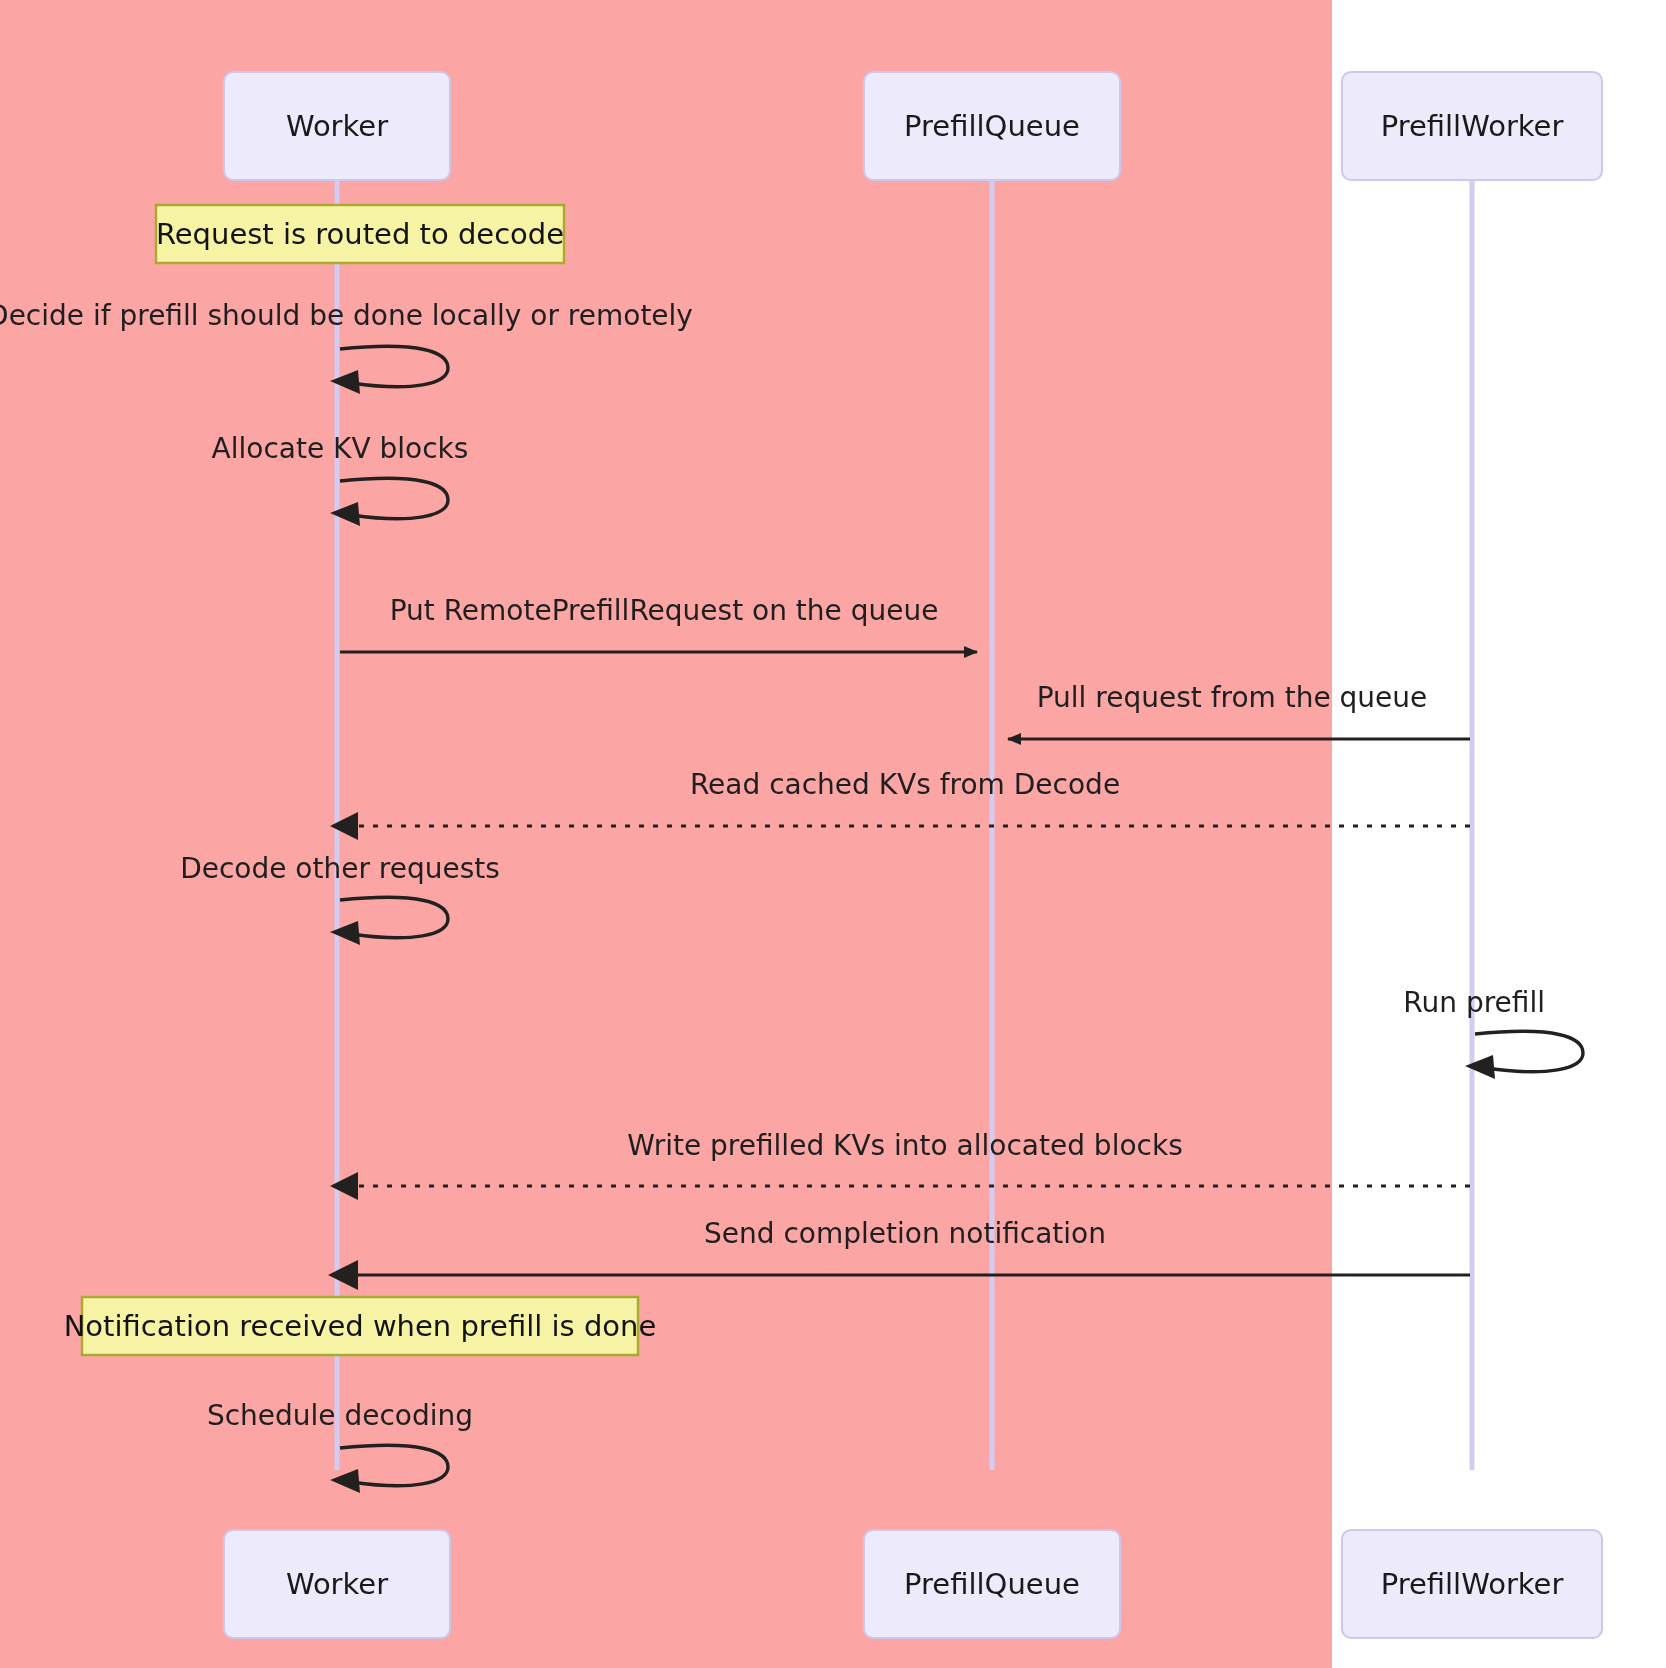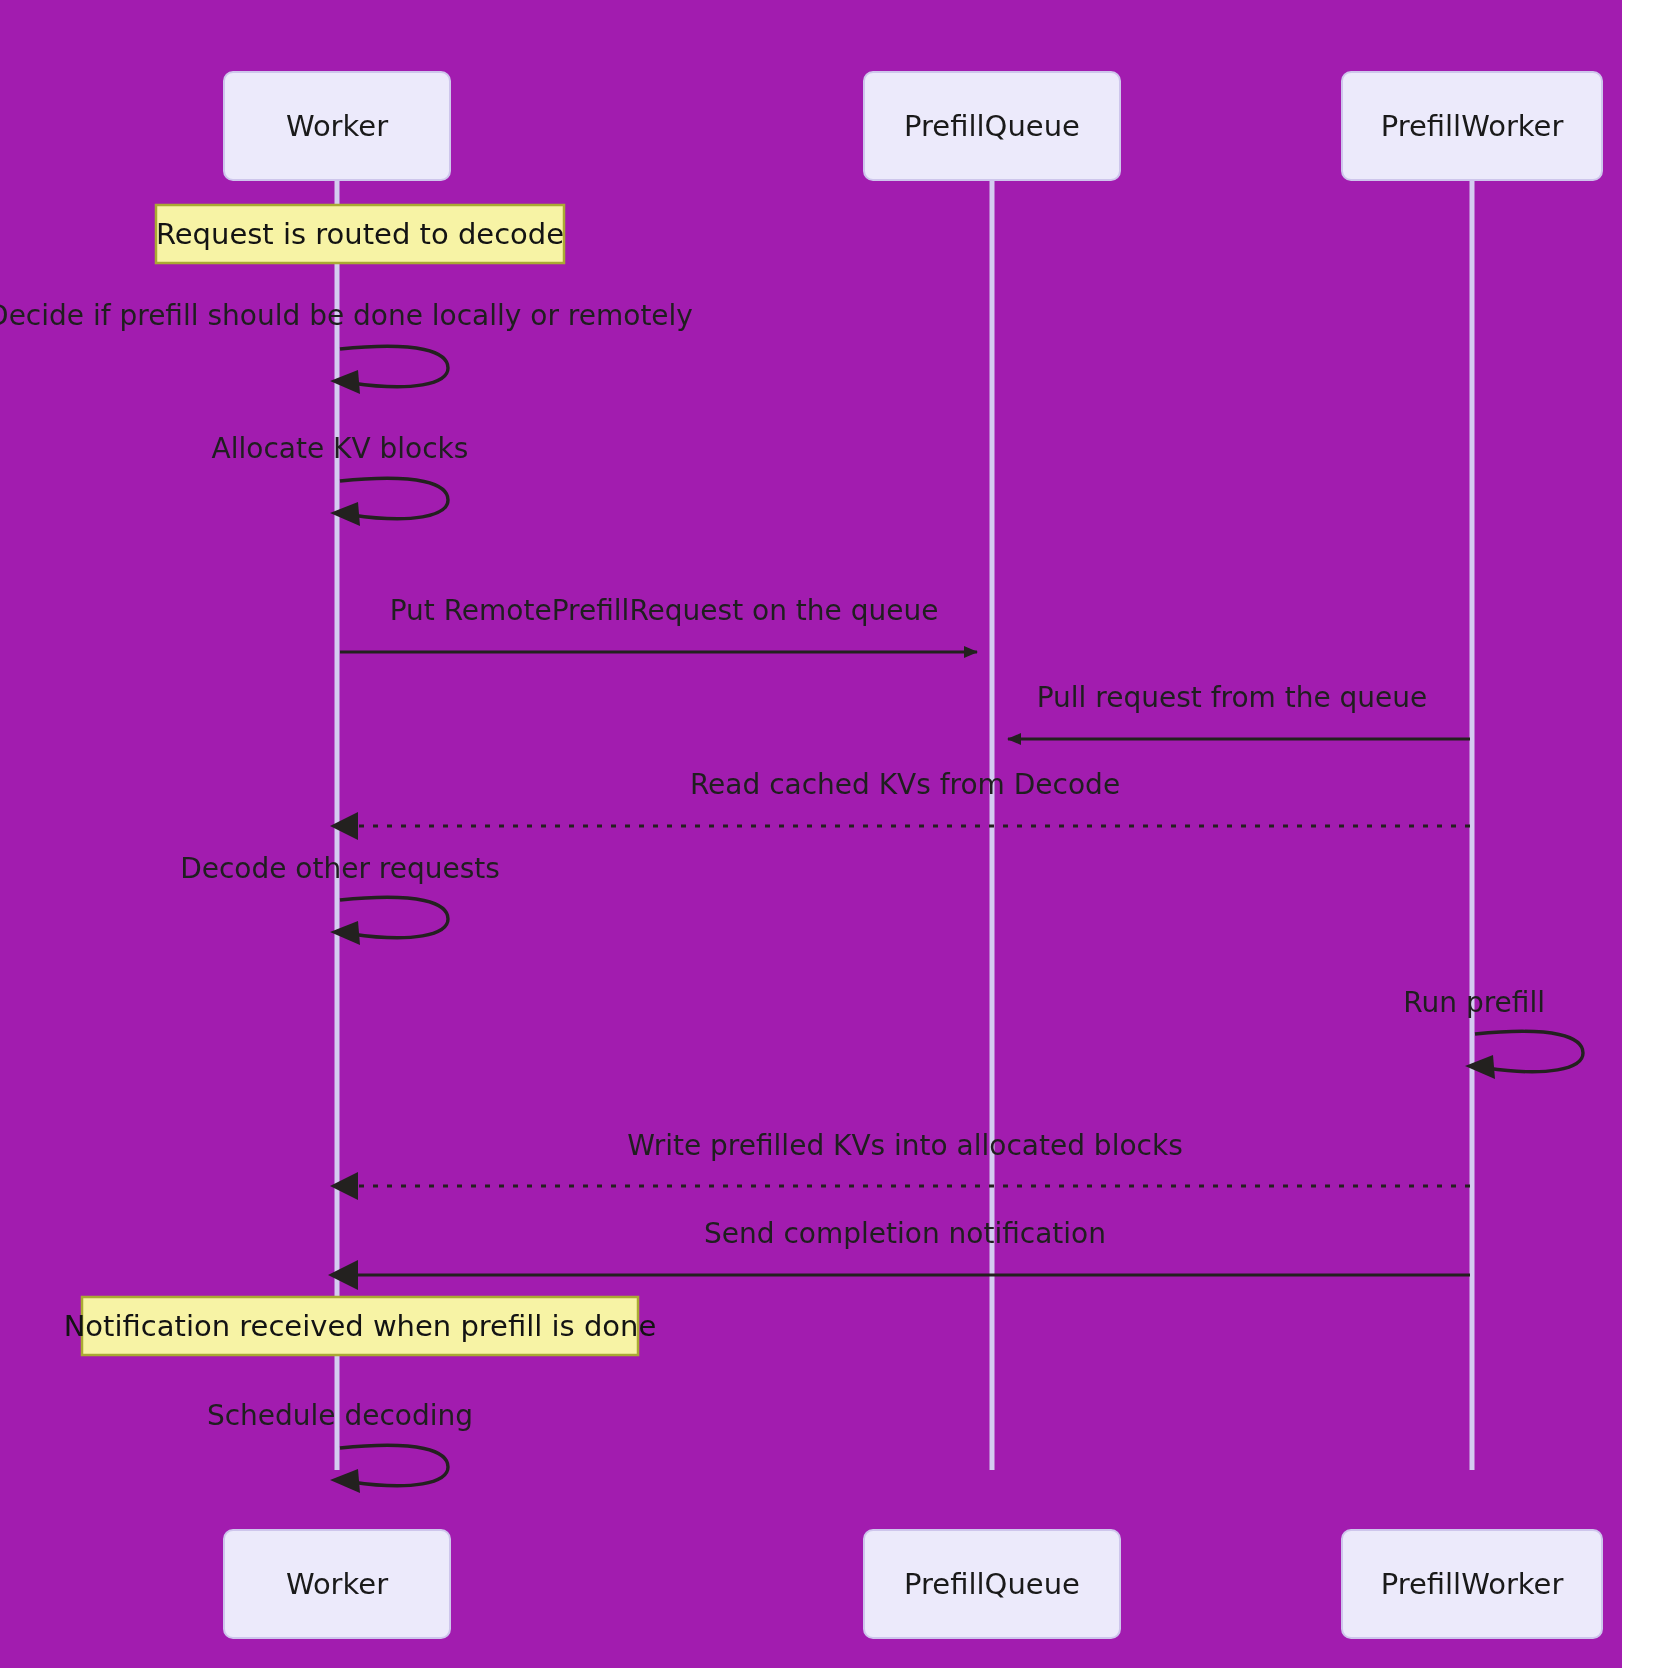--- a/index.html
+++ b/index.html
@@ -8,23 +8,23 @@
     background: #ffffff;
   }
   body {
     font-family: "DejaVu Sans", "Liberation Sans", sans-serif;
     width: 1666px;
     height: 1668px;
     overflow: hidden;
   }
   #diagram-root {
     position: relative;
-    width: 1622px;
+    width: 1332px;
     height: 1668px;
-    background: #a21caf;
+    background: #fca5a5;
   }
   svg.seq-canvas {
     position: absolute;
     left: 0;
     top: 0;
     width: 1666px;
     height: 1668px;
     display: block;
   }
   .actor-rect {

